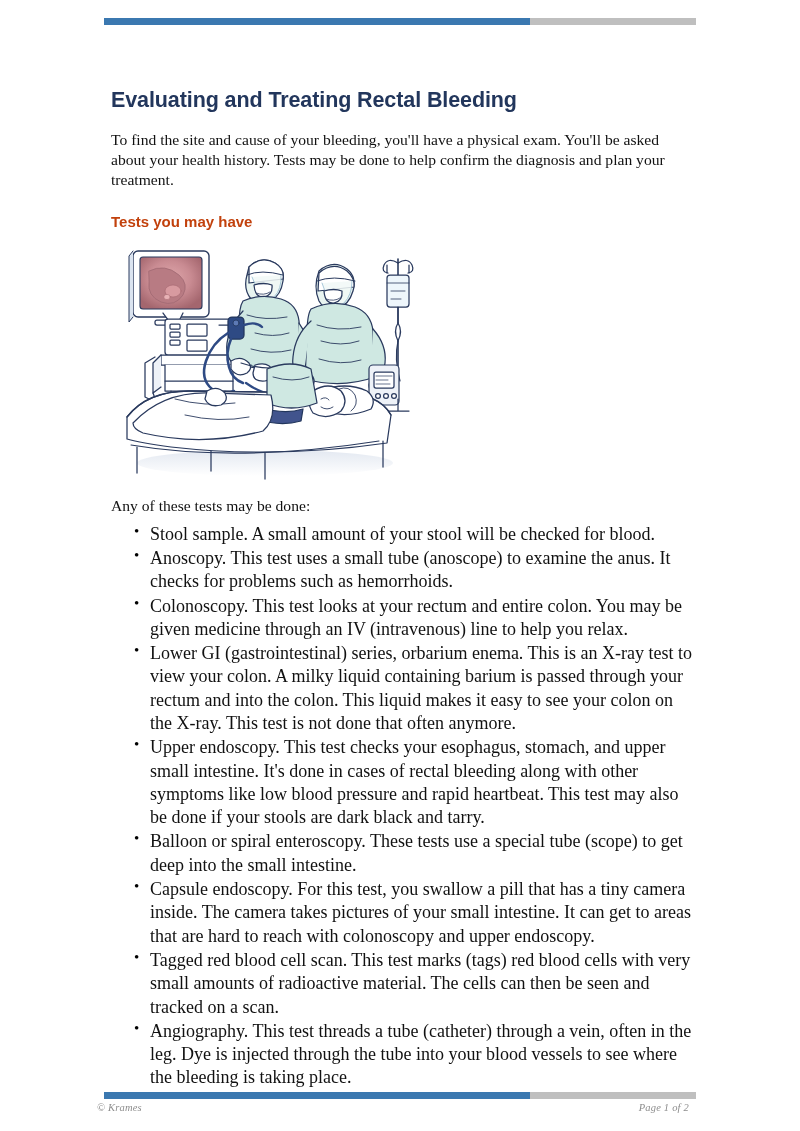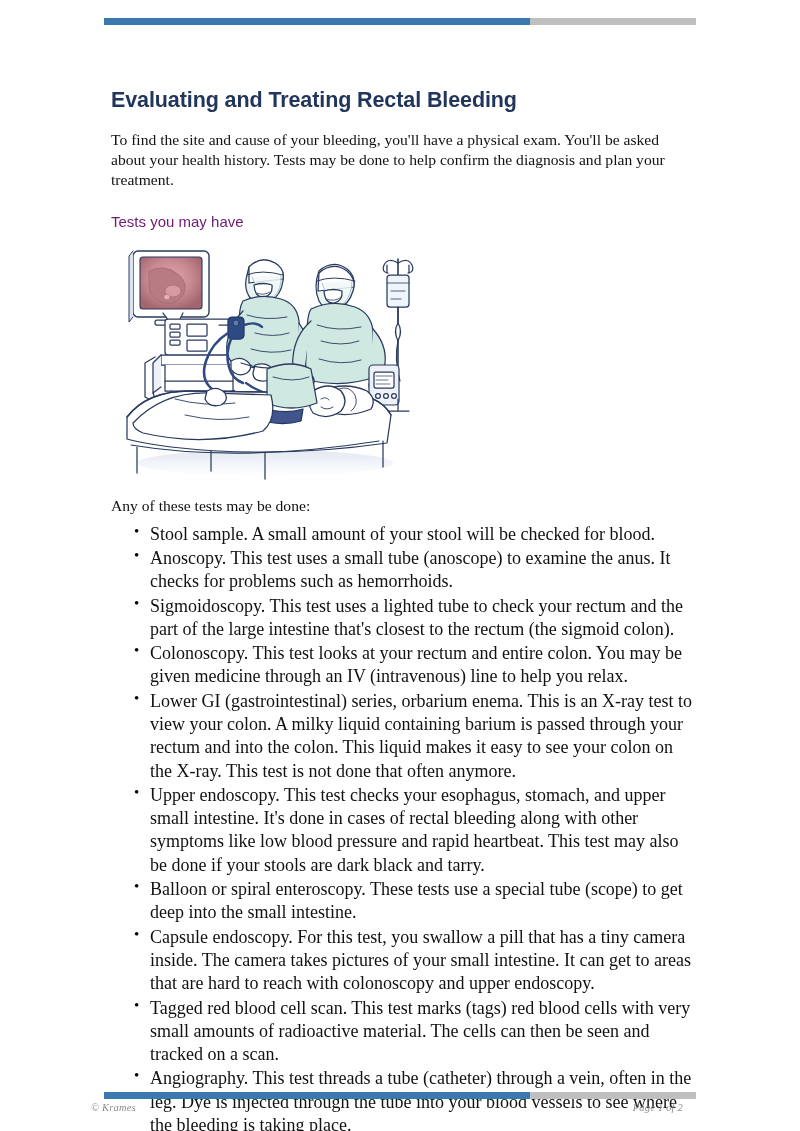--- a/index.html
+++ b/index.html
@@ -40,21 +40,21 @@
     background: #bfbfbf;
     height: 100%;
     flex: 1 1 auto;
   }
   .rule-top { top: 18px; }
   .rule-bottom { top: 1092px; }
 
   
   .footer {
     position: absolute;
-    left: 91px;
+    left: 97px;
     width: 592px;
     top: 1099px;
     height: 16px;
     display: flex;
     justify-content: space-between;
     align-items: center;
     font-family: "Liberation Serif", serif;
     font-style: italic;
     font-size: 10.5px;
     color: #8d8d8d;
@@ -75,22 +75,22 @@
     font-weight: bold;
     color: #22365c;
     margin: 0 0 16px 0;
     letter-spacing: -0.1px;
     line-height: 1.2;
   }
 
   h2.section-heading {
     font-family: "Liberation Sans", sans-serif;
     font-size: 15px;
-    font-weight: normal;
-    color: #701a75;
+    font-weight: bold;
+    color: #c2410c;
     margin: 22px 0 10px 0;
     line-height: 1.25;
   }
 
   p.body-text {
     font-family: "Liberation Serif", serif;
     font-size: 15.6px;
     line-height: 1.30;
     margin: 12px 0 6px 0;
     color: #111111;
@@ -302,21 +302,20 @@
         </g>
       </svg>
     </div>
 
 
     <p class="body-text">Any of these tests may be done:</p>
 
     <ul class="test-list">
       <li>Stool sample. A small amount of your stool will be checked for blood.</li>
       <li>Anoscopy. This test uses a small tube (anoscope) to examine the anus. It checks for problems such as hemorrhoids.</li>
-      <li>Sigmoidoscopy. This test uses a lighted tube to check your rectum and the part of the large intestine that's closest to the rectum (the sigmoid colon).</li>
       <li>Colonoscopy. This test looks at your rectum and entire colon. You may be given medicine through an IV (intravenous) line to help you relax.</li>
       <li>Lower GI (gastrointestinal) series, orbarium enema. This is an X-ray test to view your colon. A milky liquid containing barium is passed through your rectum and into the colon. This liquid makes it easy to see your colon on the X-ray. This test is not done that often anymore.</li>
       <li>Upper endoscopy. This test checks your esophagus, stomach, and upper small intestine. It's done in cases of rectal bleeding along with other symptoms like low blood pressure and rapid heartbeat. This test may also be done if your stools are dark black and tarry.</li>
       <li>Balloon or spiral enteroscopy. These tests use a special tube (scope) to get deep into the small intestine.</li>
       <li>Capsule endoscopy. For this test, you swallow a pill that has a tiny camera inside. The camera takes pictures of your small intestine. It can get to areas that are hard to reach with colonoscopy and upper endoscopy.</li>
       <li>Tagged red blood cell scan. This test marks (tags) red blood cells with very small amounts of radioactive material. The cells can then be seen and tracked on a scan.</li>
       <li>Angiography. This test threads a tube (catheter) through a vein, often in the leg. Dye is injected through the tube into your blood vessels to see where the bleeding is taking place.</li>
     </ul>
 
     <div class="spacer-before-treatment"></div>

